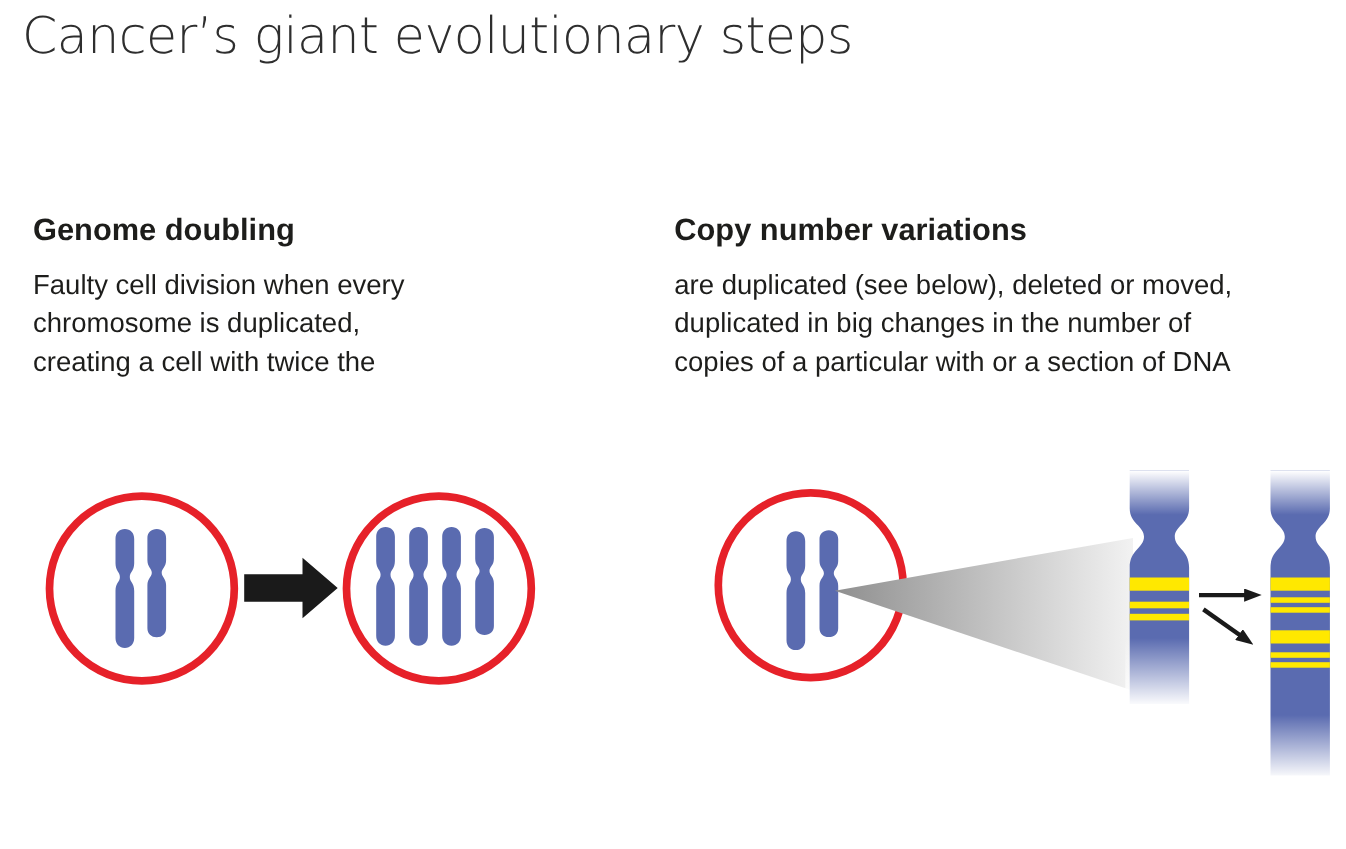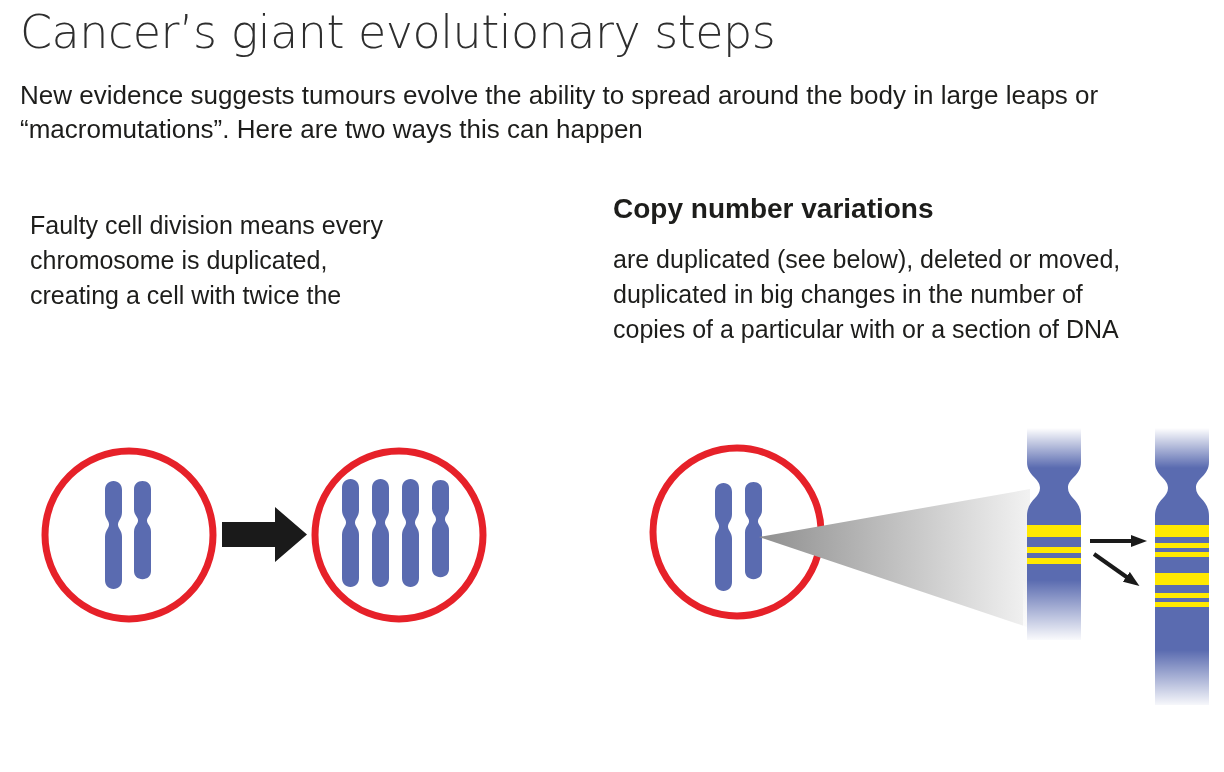--- a/index.html
+++ b/index.html
@@ -30,28 +30,25 @@
   .panel p span { display:block; white-space:nowrap; }
   .figures { position:absolute; left:0; top:0; width:1224px; height:772px; }
 </style>
 </head>
 <body>
 
 <div class="page">
 
   <h1 class="title">Cancer’s giant evolutionary steps</h1>
 
-  <p class="subtitle">
-    <span>New evidence suggests tumours evolve the ability to spread around the body in large leaps or</span>
-    <span>“macromutations”. Here are two ways this can happen</span>
-  </p>
 
   <div class="panel panel-left">
+    <h2>Genome doubling</h2>
     <p>
-      <span>Faulty cell division means every</span>
+      <span>Faulty cell division when every</span>
       <span>chromosome is duplicated,</span>
       <span>creating a cell with twice the</span>
     </p>
   </div>
 
   <div class="panel panel-right">
     <h2>Copy number variations</h2>
     <p>
       <span>are duplicated (see below), deleted or moved,</span>
       <span>duplicated in big changes in the number of</span>

